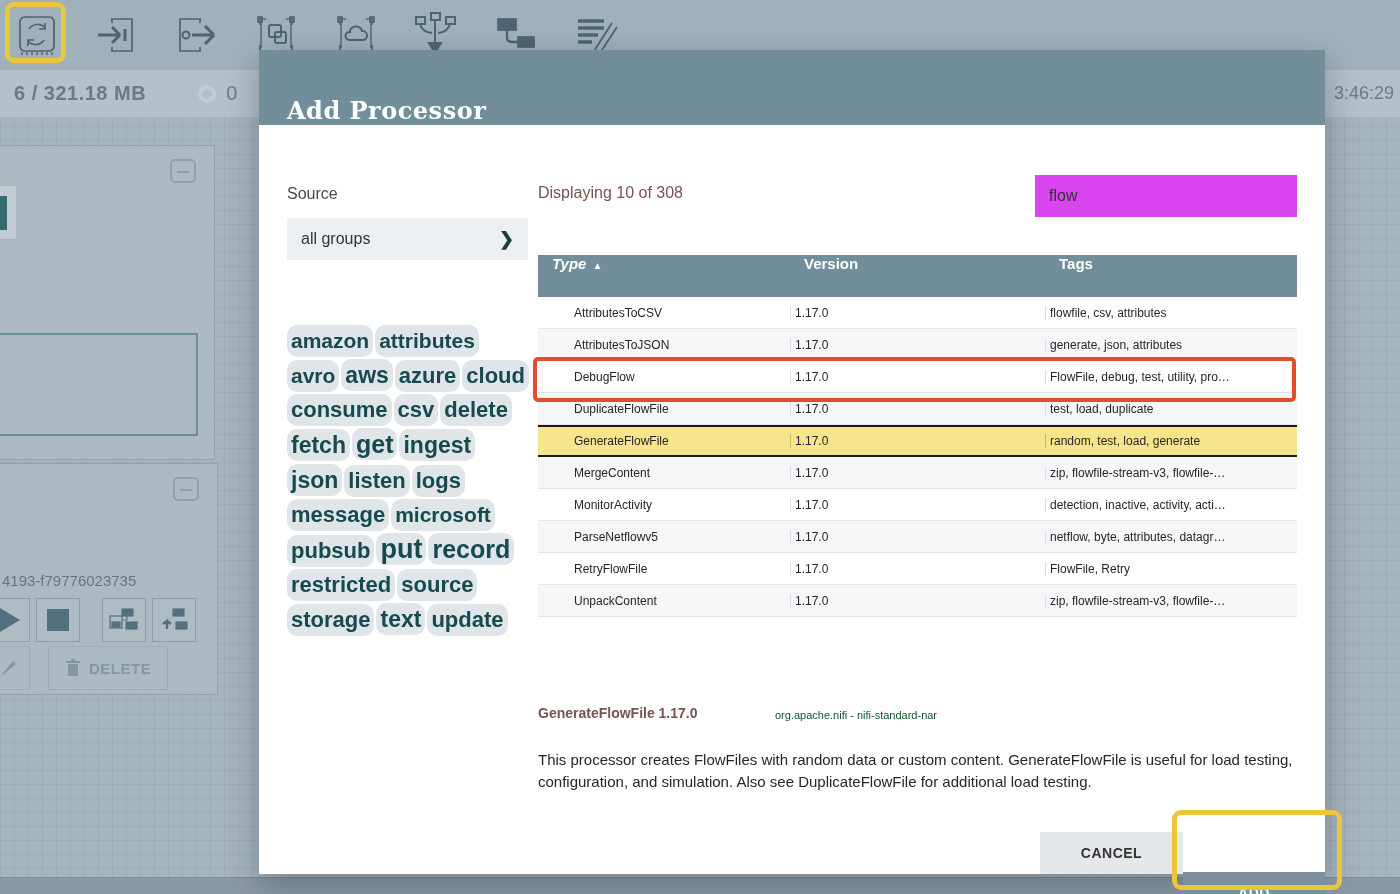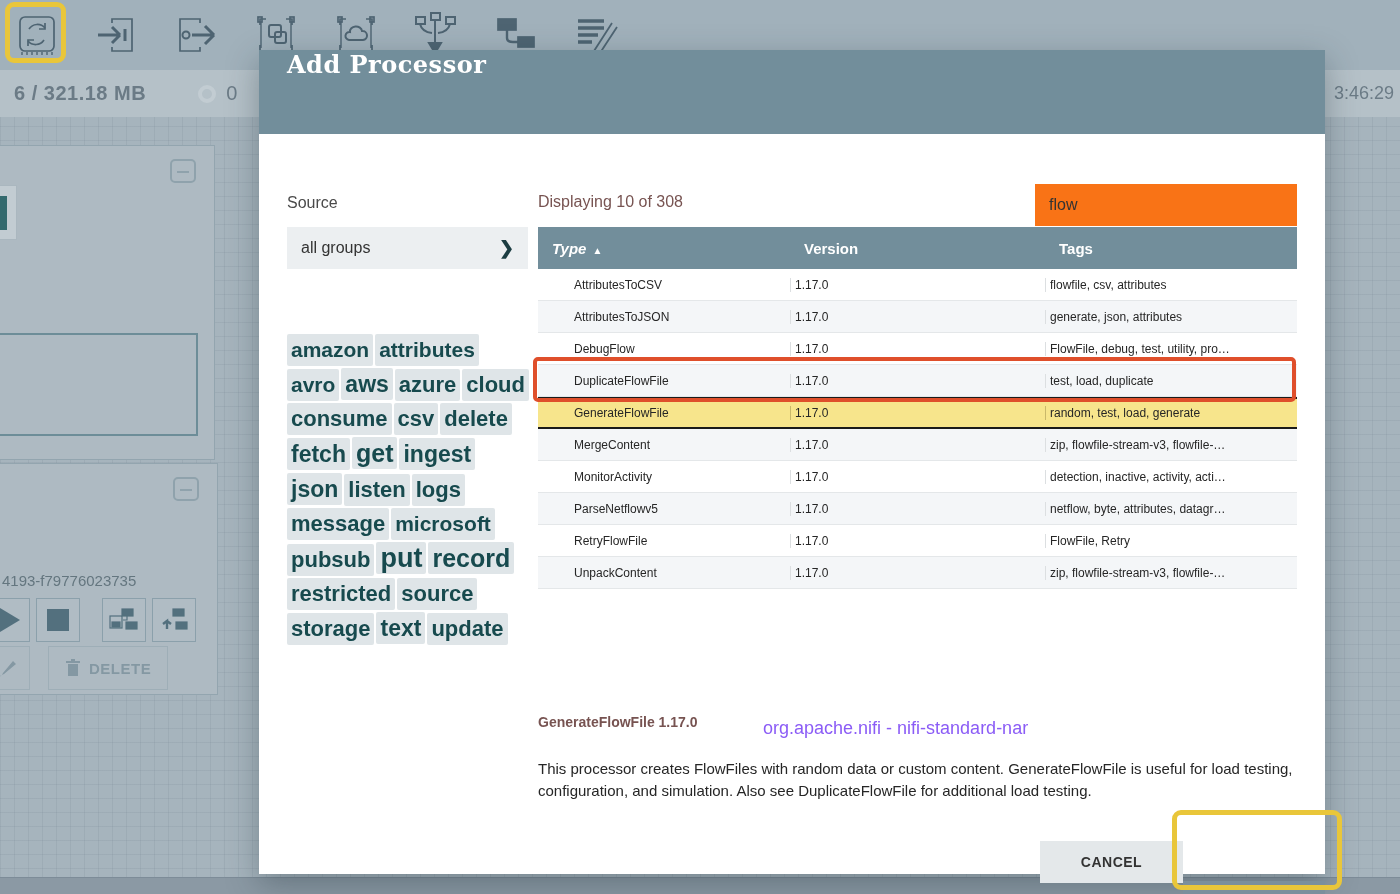--- a/index.html
+++ b/index.html
@@ -91,21 +91,21 @@
     position:absolute; left:0; bottom:0; width:1400px; height:17px;
     background:#8b99a4; border-top:1px solid #7d8c98; z-index:1;
   }
 
   
   .dialog {
     position:absolute; left:259px; top:50px; width:1066px; height:824px;
     background:#fff; z-index:10; box-shadow:0 10px 30px rgba(30,45,55,.35);
   }
   .dialog-header {
-    height:84px; background:#728e9b; display:flex; align-items:flex-start;
+    height:75px; background:#728e9b; display:flex; align-items:flex-end;
     padding-left:28px;
   }
   .dialog-title {
     color:#fff; font-family:"DejaVu Serif", serif; font-weight:bold;
     font-size:24px; letter-spacing:.5px;
   }
   .dialog-body { position:relative; width:100%; height:749px; }
 
   .src-label { position:absolute; left:28px; top:60px; font-size:16px; color:#4a4a4a; }
   .displaying { position:absolute; left:279px; top:59px; font-size:16px;
@@ -114,57 +114,57 @@
   .select-box {
     position:absolute; left:28px; top:93px; width:241px; height:42px;
     background:#eceff1; display:flex; align-items:center; justify-content:space-between;
     padding:0 14px; cursor:pointer;
   }
   .select-value { font-size:16px; color:#333; }
   .chevron { font-size:18px; color:#1c3d42; font-weight:bold; }
 
   .filter-input {
     position:absolute; left:776px; top:50px; width:262px; height:42px;
-    background:#f97316; border:none; outline:none; padding:0 14px;
+    background:#d946ef; border:none; outline:none; padding:0 14px;
     font-size:16px; color:#333; font-family:"Liberation Sans", sans-serif;
   }
 
   
   .ptable { position:absolute; left:279px; top:93px; width:759px; }
   .thead { display:flex; height:42px; background:#728e9b; color:#fff;
-    font-size:15px; font-weight:bold; align-items:center; }
+    font-size:15px; font-weight:bold; align-items:flex-start;margin-top:37px; }
   .th { padding-left:14px; }
   .th.c1 { width:252px; font-style:italic; }
   .th.c2 { width:255px; }
   .th.c3 { width:252px; }
   .sort-arrow { font-size:10px; margin-left:6px; font-style:normal; }
   .trow { display:flex; height:32px; align-items:center; font-size:12px;
     color:#262626; background:#fff; border-bottom:1px solid #e4e7e9; cursor:pointer; }
   .trow.alt { background:#f4f6f8; }
   .trow.selected { background:#f7e58c; border-top:2px solid #1a1a1a;
     border-bottom:2px solid #1a1a1a; }
   .cell { padding-left:4px; overflow:hidden; white-space:nowrap; }
   .cell.c1 { width:252px; padding-left:36px; }
   .cell.c2 { width:255px; border-left:1px solid #dcdfe1; }
   .cell.c3 { width:252px; border-left:1px solid #dcdfe1; }
   .trow.selected .cell.c2, .trow.selected .cell.c3 { border-left-color:#c9b86a; }
 
   
   .tagcloud { position:absolute; left:28px; top:200px; width:246px; line-height:32px; }
   .tag-chip {
     display:inline-block; background:#dfe5e8; color:#174a4e; font-weight:bold;
-    padding:0 4px; margin:0 2px 1px 0; border-radius:2px; cursor:pointer;
+    padding:0 4px; margin:0 2px 1px 0; border-radius:10px; cursor:pointer;
     vertical-align:baseline;
   }
 
   
   .detail-title { position:absolute; left:279px; top:580px; font-size:14px;
     font-weight:bold; color:#775351; }
-  .detail-bundle { position:absolute; left:504px; top:584px; font-size:18px;
-    color:#8b5cf6; }
+  .detail-bundle { position:absolute; left:516px; top:584px; font-size:11px;
+    color:#14532d; }
   .detail-desc { position:absolute; left:279px; top:624px; width:756px;
     font-size:15px; color:#262626; line-height:22px; }
 
   
   .btn-cancel {
     position:absolute; left:781px; top:707px; width:143px; height:42px;
     background:#e4e8ea; border:none; font-size:14px; font-weight:bold;
     color:#333; letter-spacing:.5px; cursor:pointer;
     font-family:"Liberation Sans", sans-serif;
   }

